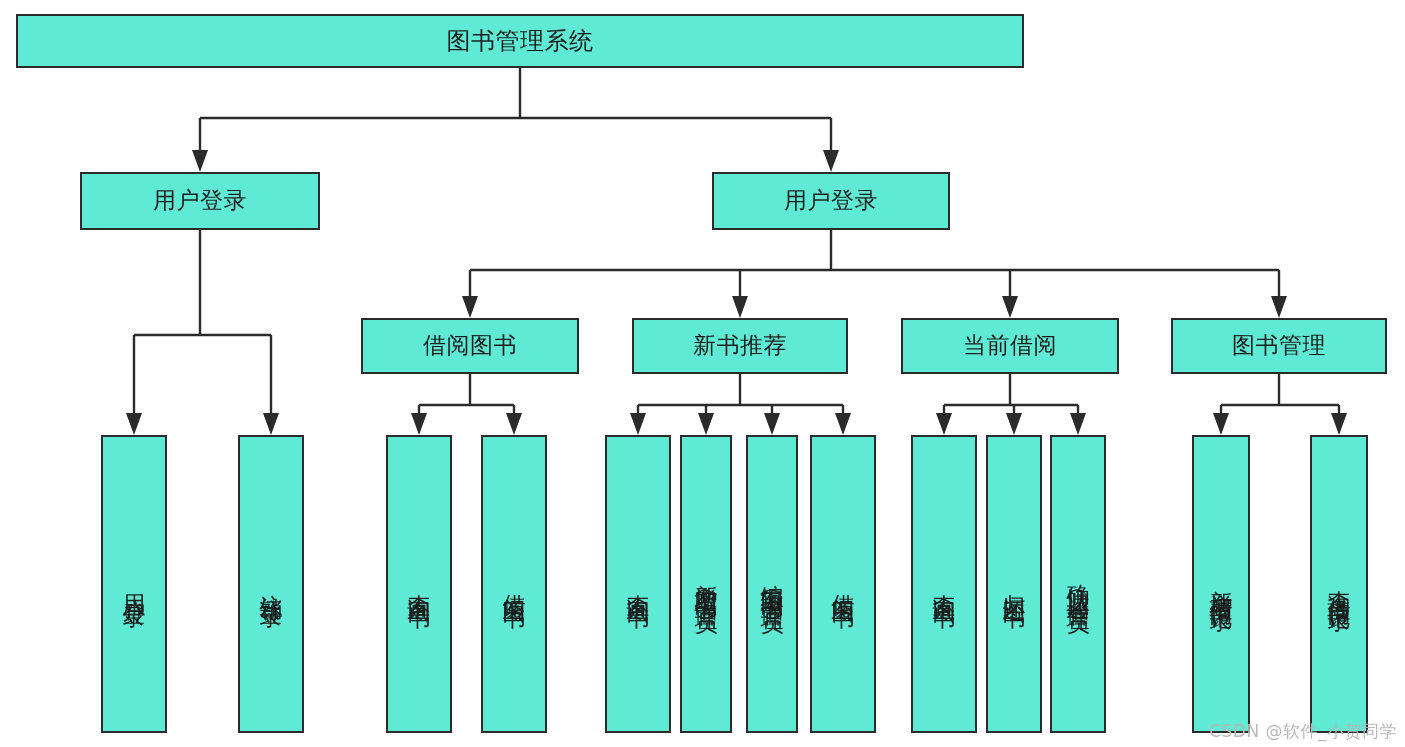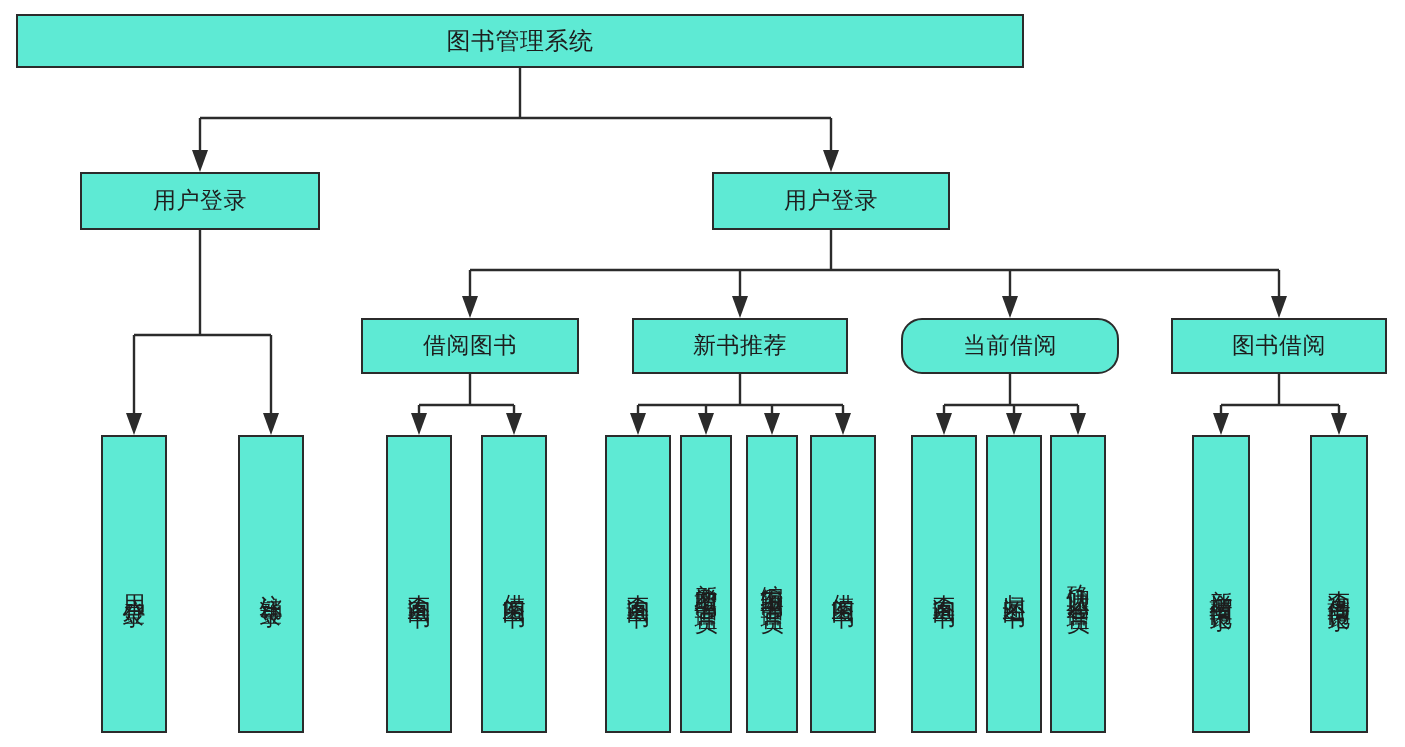--- a/index.html
+++ b/index.html
@@ -141,25 +141,25 @@
       </div>
       <div class="node horiz" style="left: 712px; top: 172px; width: 238px; height: 58px;">
         <span class="label">用户登录</span>
       </div>
       <div class="node horiz" style="left: 361px; top: 318px; width: 218px; height: 56px;">
         <span class="label">借阅图书</span>
       </div>
       <div class="node horiz" style="left: 632px; top: 318px; width: 216px; height: 56px;">
         <span class="label">新书推荐</span>
       </div>
-      <div class="node horiz" style="left: 901px; top: 318px; width: 218px; height: 56px; border-radius: 21px;">
+      <div class="node horiz" style="left: 901px; top: 318px; width: 218px; height: 56px;">
         <span class="label">当前借阅</span>
       </div>
       <div class="node horiz" style="left: 1171px; top: 318px; width: 216px; height: 56px;">
-        <span class="label">图书借阅</span>
+        <span class="label">图书管理</span>
       </div>
       <div class="node vert" style="left: 101px; top: 435px; width: 66px; height: 298px;">
         <span class="label">用户登录</span>
       </div>
       <div class="node vert" style="left: 238px; top: 435px; width: 66px; height: 298px;">
         <span class="label">注销登录</span>
       </div>
       <div class="node vert" style="left: 386px; top: 435px; width: 66px; height: 298px;">
         <span class="label">查询图书</span>
       </div>
@@ -188,13 +188,14 @@
         <span class="label">确认归还（管理员）</span>
       </div>
       <div class="node vert" style="left: 1192px; top: 435px; width: 58px; height: 298px;">
         <span class="label">新增借阅记录</span>
       </div>
       <div class="node vert" style="left: 1310px; top: 435px; width: 58px; height: 298px;">
         <span class="label">查询借阅记录</span>
       </div>
     </div>
 
+  <div id="watermark">CSDN @软件_小贺同学</div>
 </div>
 
 </body></html>

